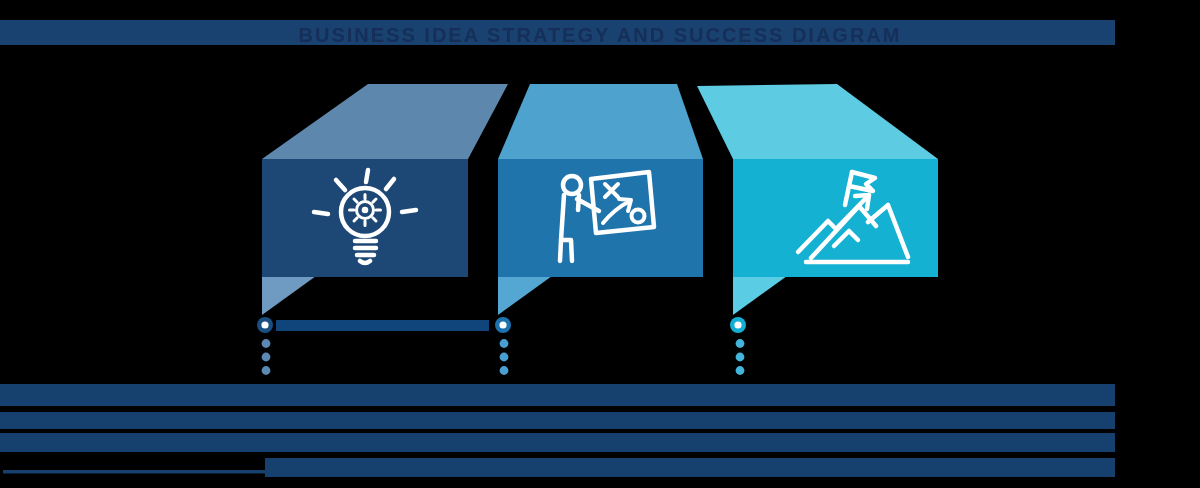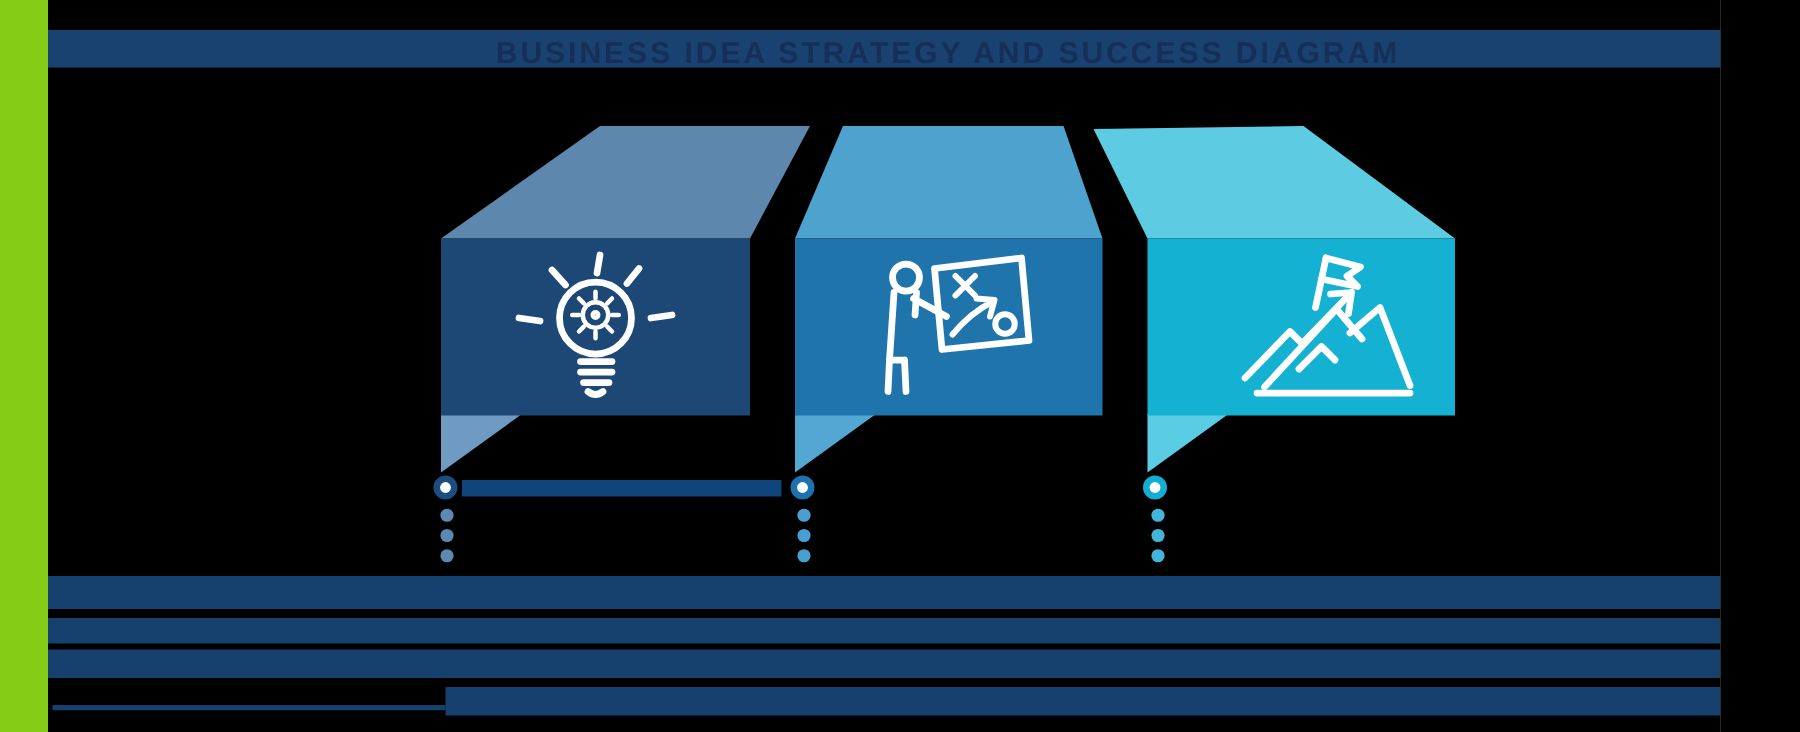--- a/index.html
+++ b/index.html
@@ -1,16 +1,16 @@
 <!DOCTYPE html>
 <html><head>
 <meta charset="utf-8">
 <style>
   html,body{margin:0;padding:0;background:#000;}
-  .canvas{position:relative;width:1115px;height:488px;background:#84cc16;overflow:hidden;padding-left:32px;}
+  .canvas{position:relative;width:1115px;height:488px;background:#22c55e;overflow:hidden;}
   svg{display:block;}
   .title-text{
     font-family:"Liberation Sans", sans-serif;
     font-weight:bold;
     font-size:20px;
     letter-spacing:2px;
   }
 </style>
 </head>
 <body>

